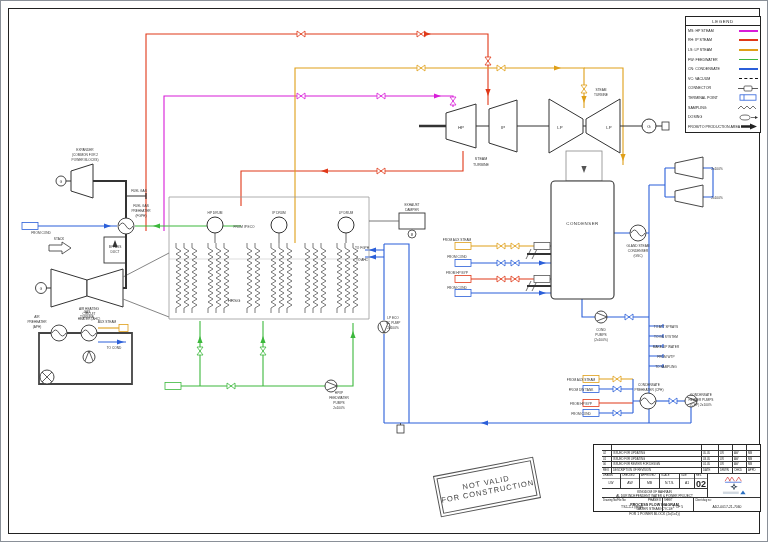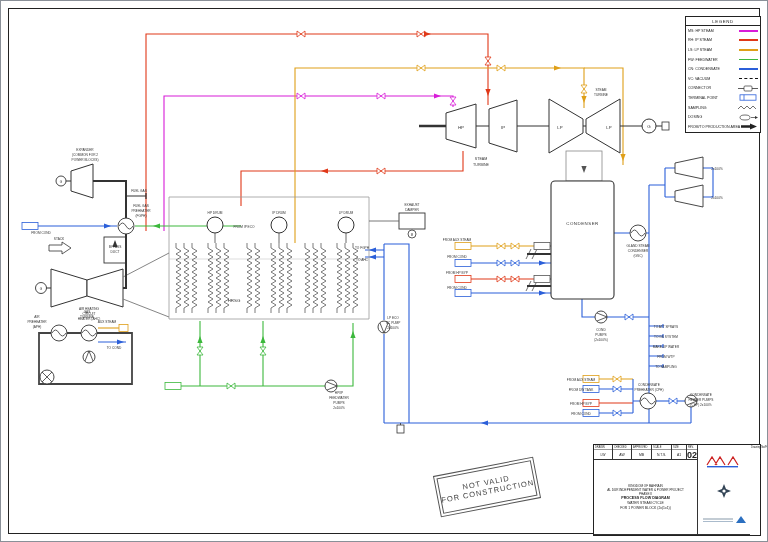--- a/index.html
+++ b/index.html
@@ -13,21 +13,21 @@
   .pipe path{fill:none;stroke:currentColor;stroke-width:1.1;}
   
   .legend{position:absolute;left:684px;top:15px;width:76px;background:#fff;border:1px solid #222;color:#222;z-index:3;box-sizing:border-box;}
   .legend .hd{text-align:center;border-bottom:1px solid #222;font-size:4.4px;padding:1.5px 0;letter-spacing:.6px;}
   .lg-row{display:flex;align-items:center;justify-content:space-between;padding:1.3px 2px;}
   .lg-lbl{font-size:3.6px;white-space:nowrap;}
   .lg-sample{width:20px;height:7px;display:flex;align-items:center;justify-content:flex-end;flex:none;}
   .ln{display:block;width:19px;height:1.8px;}
   .ln-dash{display:block;width:19px;height:0;border-top:1.6px dashed #111;}
   
-  .tb{position:absolute;left:592px;top:443px;width:168px;height:92px;background:#fff;border:1px solid #222;color:#222;z-index:3;box-sizing:border-box;display:flex;flex-direction:row;}
+  .tb{position:absolute;left:592px;top:443px;width:168px;height:68px;background:#fff;border:1px solid #222;color:#222;z-index:3;box-sizing:border-box;display:flex;flex-direction:column;padding-left:8px;}
   .tb-rrow{display:flex;height:4.8px;border-bottom:0.5px solid #333;overflow:hidden;}
   .tb-rrow span{display:block;font-size:2.8px;line-height:4.8px;padding-left:1px;border-right:0.5px solid #333;overflow:hidden;white-space:nowrap;}
   .rc1{width:8px;} .rc2{flex:1;} .rc3{width:15px;} .rc4,.rc5{width:12px;} .rc6{width:12px;border-right:none!important;}
   .tb-mid{display:flex;flex:1;border-bottom:0.5px solid #333;min-height:0;}
   .tb-left{flex:1;display:flex;flex-direction:column;border-right:0.5px solid #333;min-width:0;}
   .tb-fields{display:flex;height:14px;border-bottom:0.5px solid #333;}
   .fcell{border-right:0.5px solid #333;display:flex;flex-direction:column;overflow:hidden;}
   .fcell:last-child{border-right:none;}
   .fcell .fl{font-size:2.6px;border-bottom:0.3px solid #999;padding:0.5px 1px;white-space:nowrap;}
   .fcell .fv{font-size:3.4px;flex:1;display:flex;align-items:center;justify-content:center;white-space:nowrap;}

